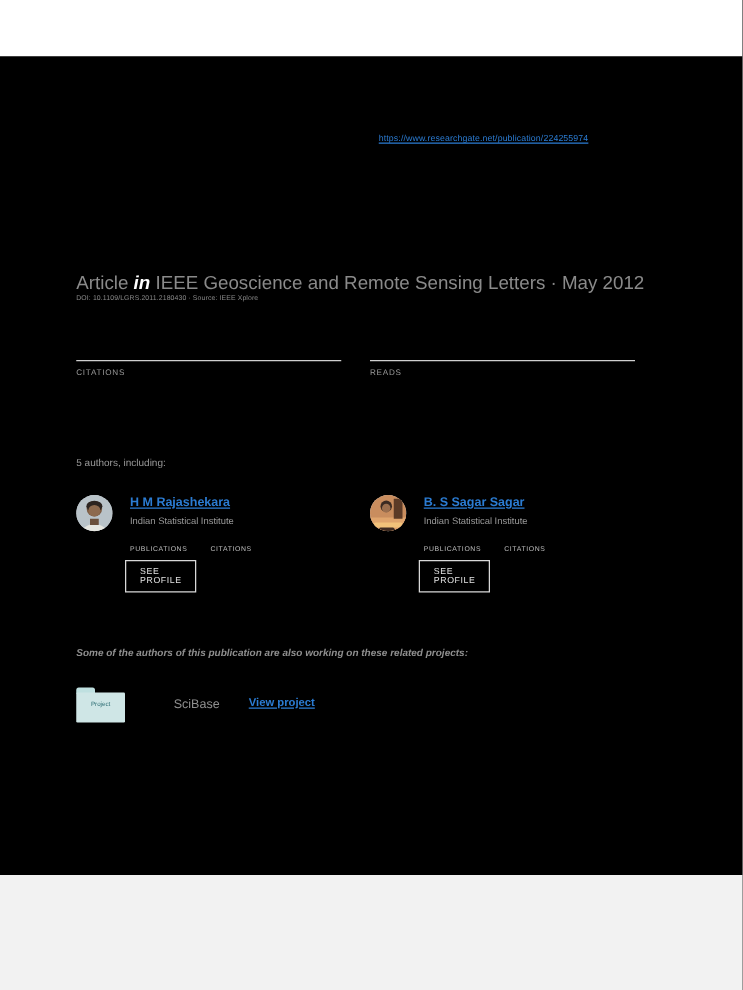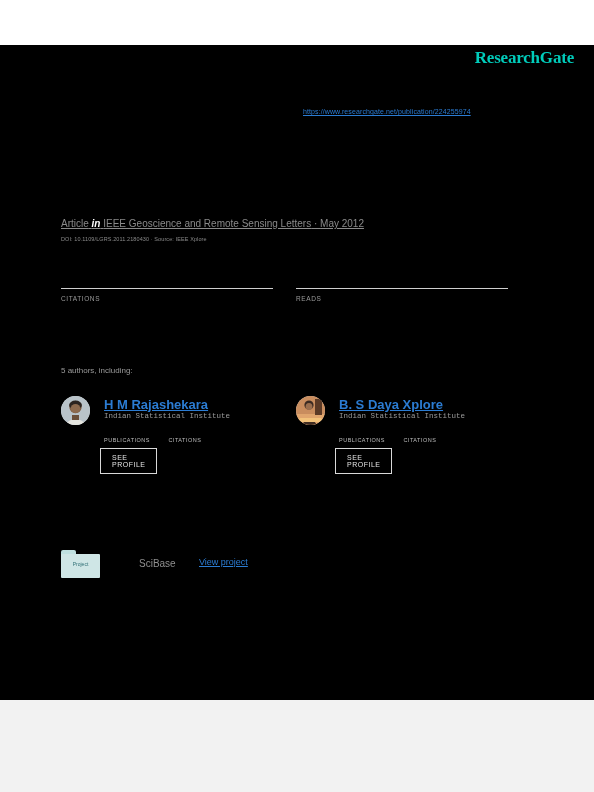--- a/index.html
+++ b/index.html
@@ -40,21 +40,21 @@
   .url{
     position:absolute;left:303px;top:108px;
     font-size:7px;color:#2b7cd3;
     letter-spacing:.1px;
     white-space:nowrap;
   }
 
   
   .article-line{
     position:absolute;left:61px;top:218px;
-    font-size:10px;color:#8a8a8a;white-space:nowrap;text-decoration:underline;
+    font-size:15px;color:#8a8a8a;white-space:nowrap;
   }
   .article-line .kw{color:#ffffff;font-style:italic;font-weight:bold;}
   .doi-line{
     position:absolute;left:61px;top:236px;
     font-size:5.5px;color:#8a8a8a;white-space:nowrap;letter-spacing:.1px;
   }
 
   
   .stat{position:absolute;top:265px;}
   .stat.left{left:61px;width:212px;}
@@ -78,25 +78,25 @@
   .author{position:absolute;top:392px;}
   .author.a0{left:61px;}
   .author.a1{left:296px;}
   .avatar{
     position:absolute;left:0;top:4px;width:29px;height:29px;border-radius:50%;
     overflow:hidden;background:#cdd2d6;
   }
   .avatar svg{display:block;}
   .auth-name{
     position:absolute;left:43px;top:5px;
-    font-size:13px;font-weight:bold;color:#2b7cd3;white-space:nowrap;
+    font-size:10px;font-weight:bold;color:#2b7cd3;white-space:nowrap;
   }
   .auth-inst{
     position:absolute;left:43px;top:20px;
-    font-size:7.5px;color:#9a9a9a;white-space:nowrap;font-family:Liberation Mono, monospace;
+    font-size:7.5px;color:#9a9a9a;white-space:nowrap;
   }
   .auth-stats{position:absolute;left:43px;top:34px;width:180px;}
   .auth-stat{display:inline-block;margin-right:14px;text-align:center;}
   .auth-stat .n{display:block;font-size:9px;color:#000000;height:11px;}
   .auth-stat .t{display:block;font-size:5.5px;color:#bdbdbd;letter-spacing:.5px;}
   .see-profile{
     position:absolute;left:39px;top:56px;
     padding:5px 11px;border:1px solid #d9d9d9;background:#000000;
     color:#e2e2e2;font-size:7px;letter-spacing:.5px;
   }
@@ -122,37 +122,36 @@
   .proj-icon .lbl{
     position:absolute;left:0;top:11px;width:39px;text-align:center;
     font-size:5px;color:#2f6f75;
   }
   .proj-name{
     position:absolute;left:78px;top:8px;
     font-size:10px;color:#8f8f8f;white-space:nowrap;
   }
   .proj-link{
     position:absolute;left:138px;top:7px;
-    font-size:9px;font-weight:normal;color:#2b7cd3;white-space:nowrap;
+    font-size:9px;font-weight:bold;color:#2b7cd3;white-space:nowrap;
   }
 
   
   .footer{
     position:absolute;left:0;top:700px;width:594px;height:92px;
     background:#f2f2f2;
   }
 </style>
 </head>
 <body>
 
 <div class="page">
 
   <div class="dark-panel"></div>
 
-  <div class="brand">ResearchGate</div>
 
   <div class="seeall">See discussions, stats, and author profiles for this publication at:</div>
 
   <a class="url" href="#">https://www.researchgate.net/publication/224255974</a>
 
   <div class="title"></div>
 
   <div class="article-line">
     <span>Article</span>
     <span class="kw">in</span>
@@ -204,35 +203,36 @@
       <svg width="29" height="29" viewBox="0 0 29 29">
         <rect width="29" height="29" fill="#c98d5e"></rect>
         <rect x="0" y="18" width="29" height="11" fill="#e0a56d"></rect>
         <circle cx="13" cy="9" r="4.6" fill="#3a2a22"></circle>
         <ellipse cx="13" cy="10.5" rx="3.4" ry="3.6" fill="#9a6e4e"></ellipse>
         <path d="M6 29 Q13 16 21 29 Z" fill="#402c22"></path>
         <rect x="3" y="22" width="23" height="4" rx="1.5" fill="#f2c27a"></rect>
         <rect x="19" y="3" width="7" height="16" fill="#5b3a26"></rect>
       </svg>
     </div>
-    <a class="auth-name" href="#">B. S Daya Xplore</a>
+    <a class="auth-name" href="#">B. S Sagar Sagar</a>
     <div class="auth-inst">Indian Statistical Institute</div>
     <div class="auth-stats">
       <span class="auth-stat">
         <span class="n"></span>
         <span class="t">PUBLICATIONS</span>
       </span>
       <span class="auth-stat">
         <span class="n"></span>
         <span class="t">CITATIONS</span>
       </span>
     </div>
     <div class="see-profile">SEE PROFILE</div>
   </div>
 
+  <div class="proj-head">Some of the authors of this publication are also working on these related projects:</div>
   <div class="proj-row">
     <div class="proj-icon">
       <span class="tab"></span>
       <span class="body"></span>
       <span class="lbl">Project</span>
     </div>
     <div class="proj-name">SciBase</div>
     <a class="proj-link" href="#">View project</a>
   </div>
 

